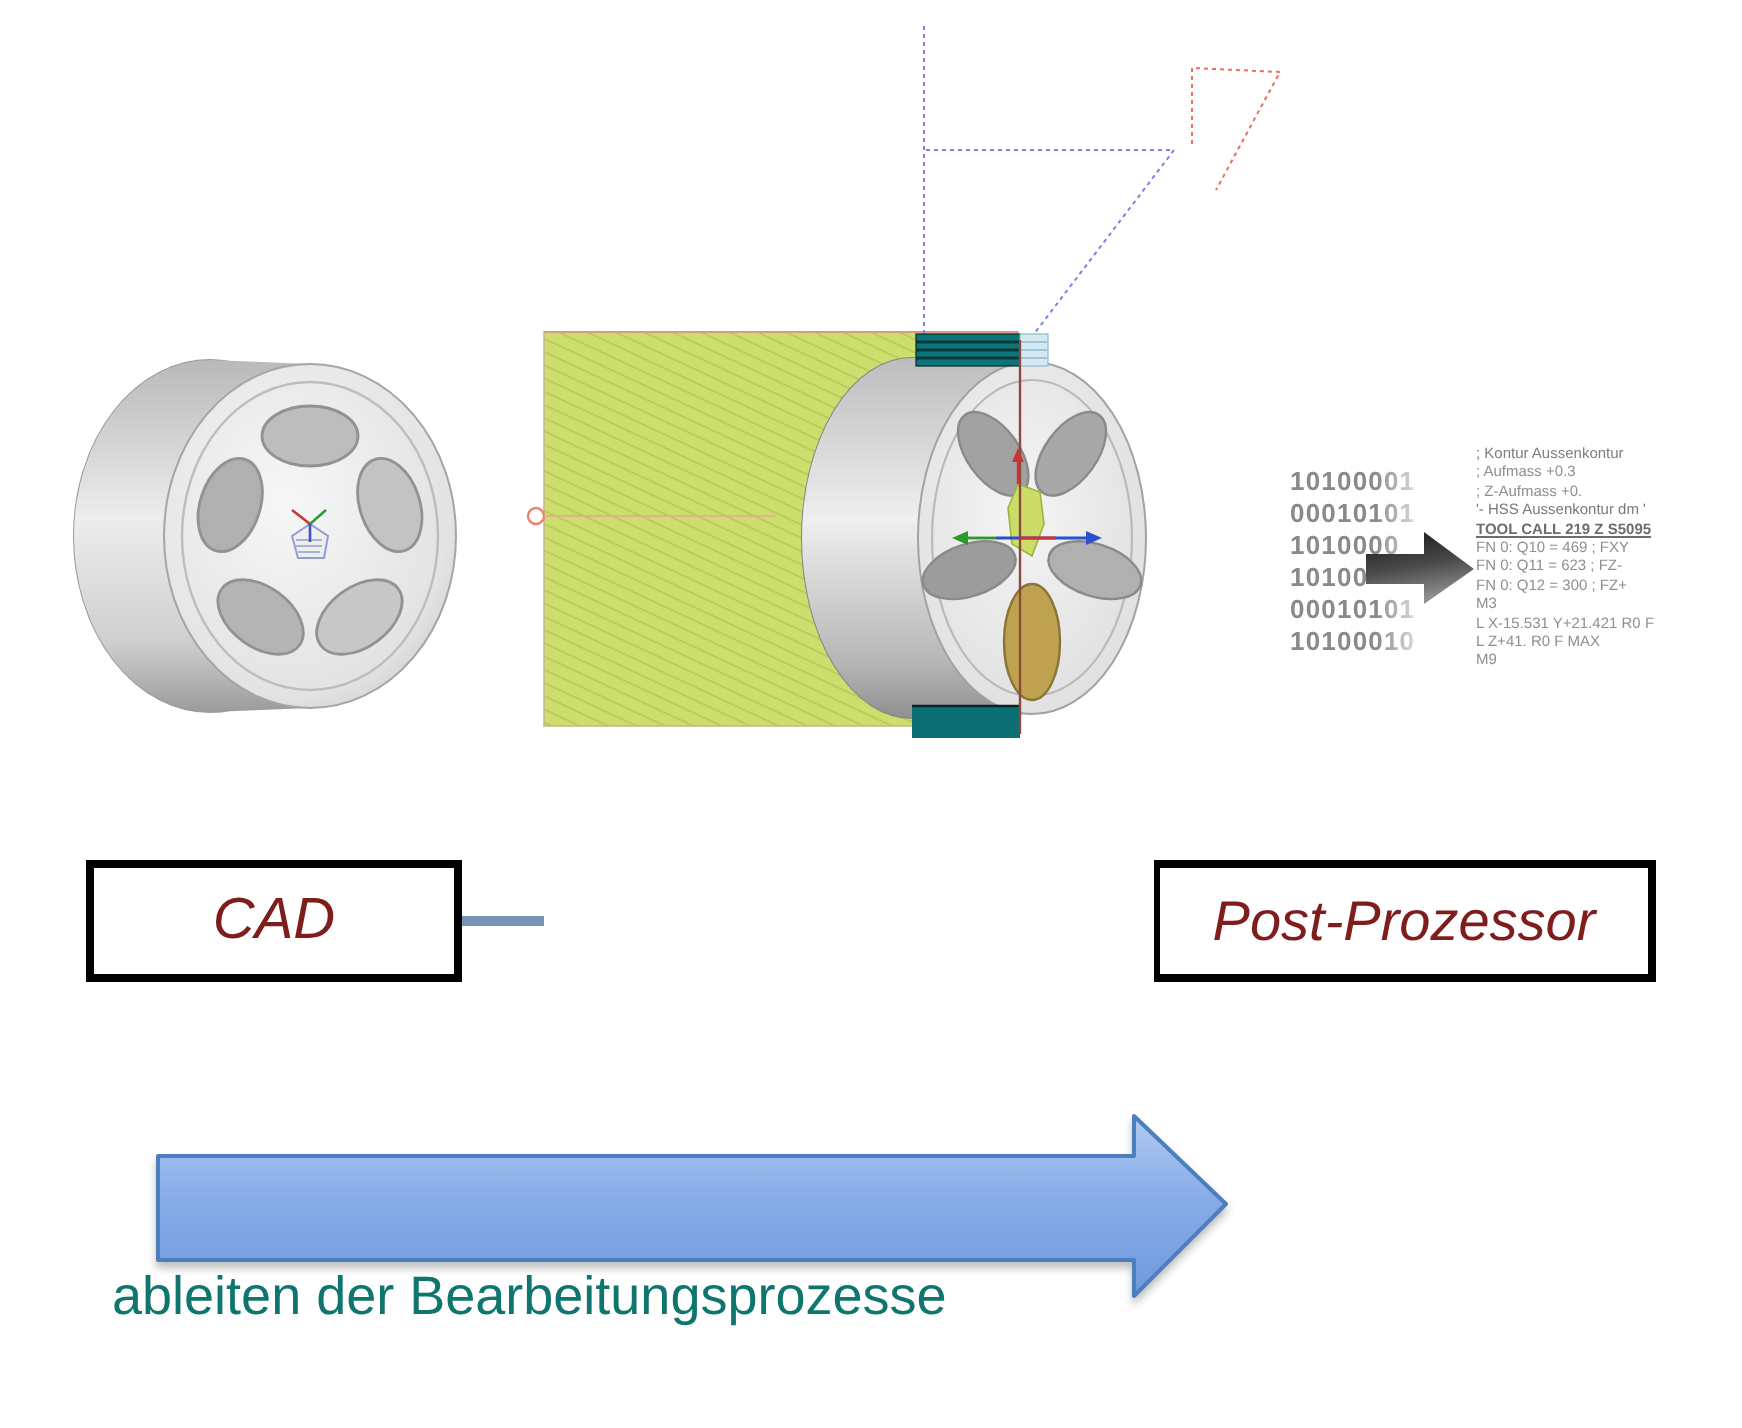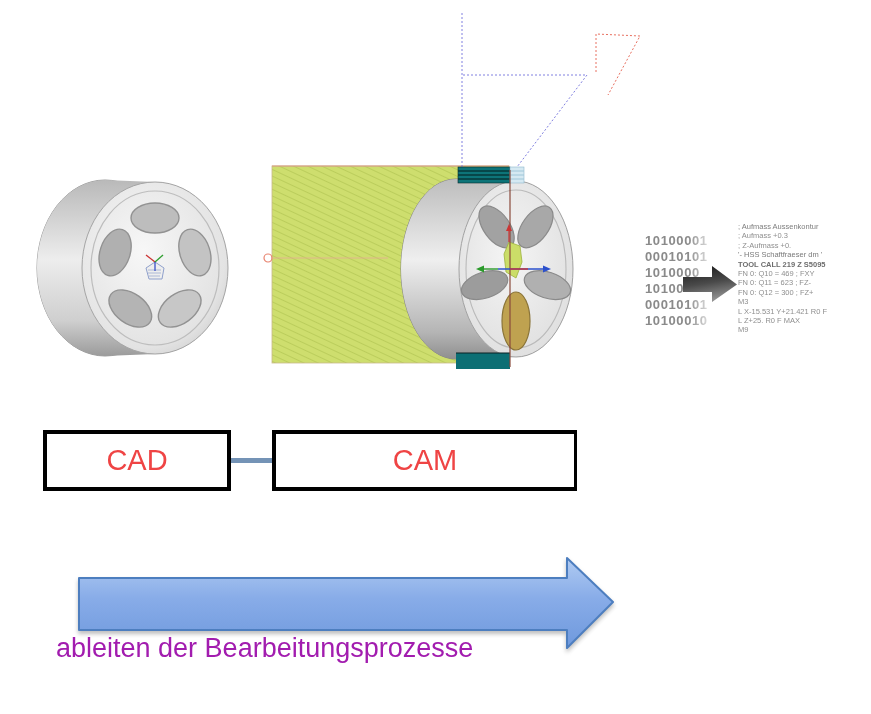--- a/index.html
+++ b/index.html
@@ -9,33 +9,33 @@
 
   
   .binary{left:645px;top:233px;font-weight:bold;font-size:13px;line-height:15.9px;
           color:#8a8a8a;letter-spacing:.6px;}
   .binary-fade{left:688px;top:228px;width:34px;height:108px;
           background:linear-gradient(to right,rgba(255,255,255,0),#fff 85%);pointer-events:none;}
 
   
   .nc{left:738px;top:222px;font-size:7.5px;line-height:9.4px;color:#8f8f8f;white-space:nowrap;}
   .nc div:nth-child(1){color:#7e7e7e;}
-  .nc div:nth-child(5){font-weight:bold;color:#6d6d6d;}
+  .nc div:nth-child(5){font-weight:bold;color:#6d6d6d;text-decoration:underline;}
   .nc div:nth-child(4){color:#7a7a7a;}
 
   
   .pbox{top:430px;height:61px;background:#fff;border:4px solid #000;box-sizing:border-box;
-        display:flex;align-items:center;justify-content:center;font-size:29px;color:#ef4444;}
+        display:flex;align-items:center;justify-content:center;font-size:29px;color:#7f1d1d;font-style:italic;}
   .pbox.cad{left:43px;width:188px;}
   .pbox.cam{left:272px;width:305px;border-right-width:3px;}
   .pbox.post{left:577px;width:251px;border-left-width:3px;font-size:28px;}
   .connector{left:231px;top:458px;width:41px;height:5px;background:#7493b6;}
 
   
-  .caption{left:56px;top:633px;font-size:27px;color:#a21caf;}
+  .caption{left:56px;top:633px;font-size:27px;color:#0f766e;}
 
   .flow-arrow-svg{left:78px;top:556px;filter:drop-shadow(0 3px 2px rgba(110,110,110,.45));}
 </style>
 </head>
 <body>
 
 <div class="stage">
 
   <svg class="abs" style="left:32px;top:178px" width="226" height="194" viewBox="0 0 226 194">
     <defs>
@@ -158,40 +158,40 @@
       <linearGradient id="blackArrowG" x1="0" y1="0" x2="0.25" y2="1">
         <stop offset="0" stop-color="#161616"></stop>
           <stop offset="0.55" stop-color="#4a4a4a"></stop>
         <stop offset="1" stop-color="#909090"></stop>
       </linearGradient>
     </defs>
     <polygon points="0,13 29,13 29,2 54,20.5 29,38 29,28 0,28" fill="url(#blackArrowG)"></polygon>
   </svg>
 
   <div class="abs nc">
-      <div>; Aufmass Aussenkontur</div>
+      <div>; Kontur Aussenkontur</div>
       <div>; Aufmass  +0.3</div>
       <div>; Z-Aufmass +0.</div>
-      <div>'- HSS Schaftfraeser dm '</div>
+      <div>'- HSS Aussenkontur dm '</div>
       <div>TOOL CALL 219 Z S5095</div>
       <div>FN 0: Q10 = 469  ; FXY</div>
       <div>FN 0: Q11 = 623  ; FZ-</div>
       <div>FN 0: Q12 = 300  ; FZ+</div>
       <div>M3</div>
       <div>L X-15.531 Y+21.421 R0 F</div>
-      <div>L Z+25. R0 F MAX</div>
+      <div>L Z+41. R0 F MAX</div>
       <div>M9</div>
     </div>
 
   <div class="abs pbox cad">
     <span>CAD</span>
   </div>
   <div class="abs connector"></div>
-  <div class="abs pbox cam">
-    <span>CAM</span>
+  <div class="abs pbox post">
+    <span>Post-Prozessor</span>
   </div>
 
   <svg class="abs flow-arrow-svg" style="left:78px;top:556px" width="540" height="96" viewBox="0 0 540 96">
     <defs>
       <linearGradient id="blueArrowG" x1="0" y1="0" x2="0" y2="1">
         <stop offset="0" stop-color="#b0cbf2"></stop>
           <stop offset="0.45" stop-color="#88ace8"></stop>
         <stop offset="1" stop-color="#6f99dd"></stop>
       </linearGradient>
     </defs>

